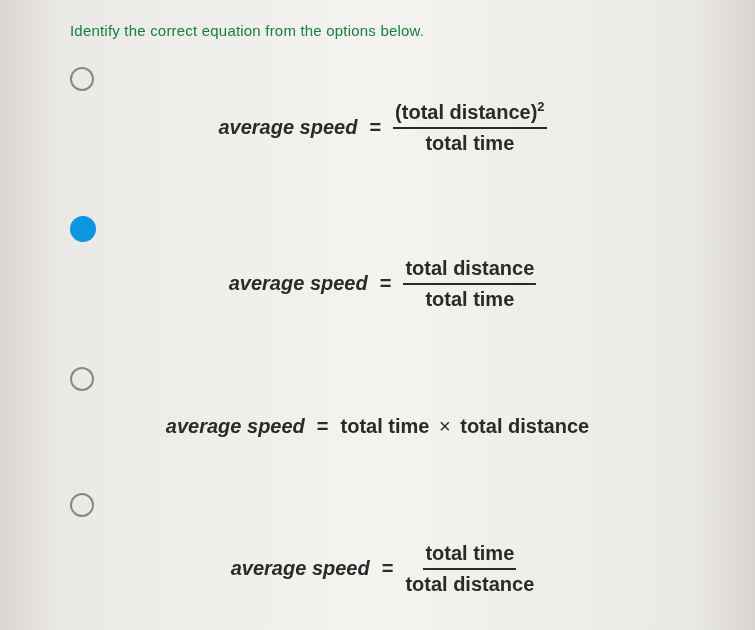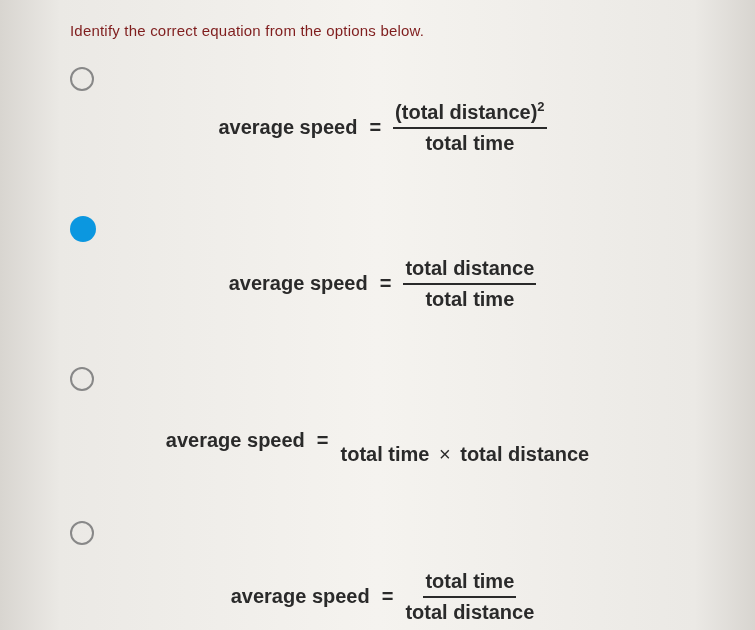--- a/index.html
+++ b/index.html
@@ -7,21 +7,21 @@
       width: 755px;
       height: 630px;
       background: linear-gradient(to right, #d8d5d0 0%, #ebe9e5 8%, #f5f3ef 50%, #ebe9e5 92%, #d8d5d0 100%);
       font-family: Arial, Helvetica, sans-serif;
       color: #3a3a3a;
       padding: 22px 60px 20px 70px;
       position: relative;
     }
     .question {
       font-size: 15px;
-      color: #7f1d1d;
+      color: #15803d;
       margin-bottom: 28px;
       letter-spacing: 0.2px;
     }
     .options {
       display: flex;
       flex-direction: column;
     }
     .option-block {
       position: relative;
     }
@@ -42,37 +42,37 @@
     .equation {
       text-align: center;
       font-size: 20px;
       font-weight: bold;
       color: #2a2a2a;
       display: flex;
       justify-content: center;
       align-items: center;
       gap: 12px;
     }
-    .lhs { white-space: nowrap; }
+    .lhs { white-space: nowrap; font-style: italic; }
     .eq { font-weight: bold; }
     .fraction {
       display: inline-flex;
       flex-direction: column;
       align-items: center;
       line-height: 1.25;
     }
     .numerator {
       border-bottom: 2px solid #2a2a2a;
       padding: 0 2px 2px 2px;
       text-align: center;
     }
     .denominator {
       padding-top: 2px;
     }
-    .plain-rhs { white-space: nowrap; margin-top: 28px; }
+    .plain-rhs { white-space: nowrap; }
     sup { font-size: 13px; vertical-align: super; }
     .times { font-weight: normal; padding: 0 4px; }
 
     
     .block1 .radio { top: 0; left: 0; }
     .block1 .equation { margin-top: 32px; margin-bottom: 60px; }
 
     .block2 .radio { top: 0; left: 0; }
     .block2 .equation { margin-top: 40px; margin-bottom: 55px; }
 

